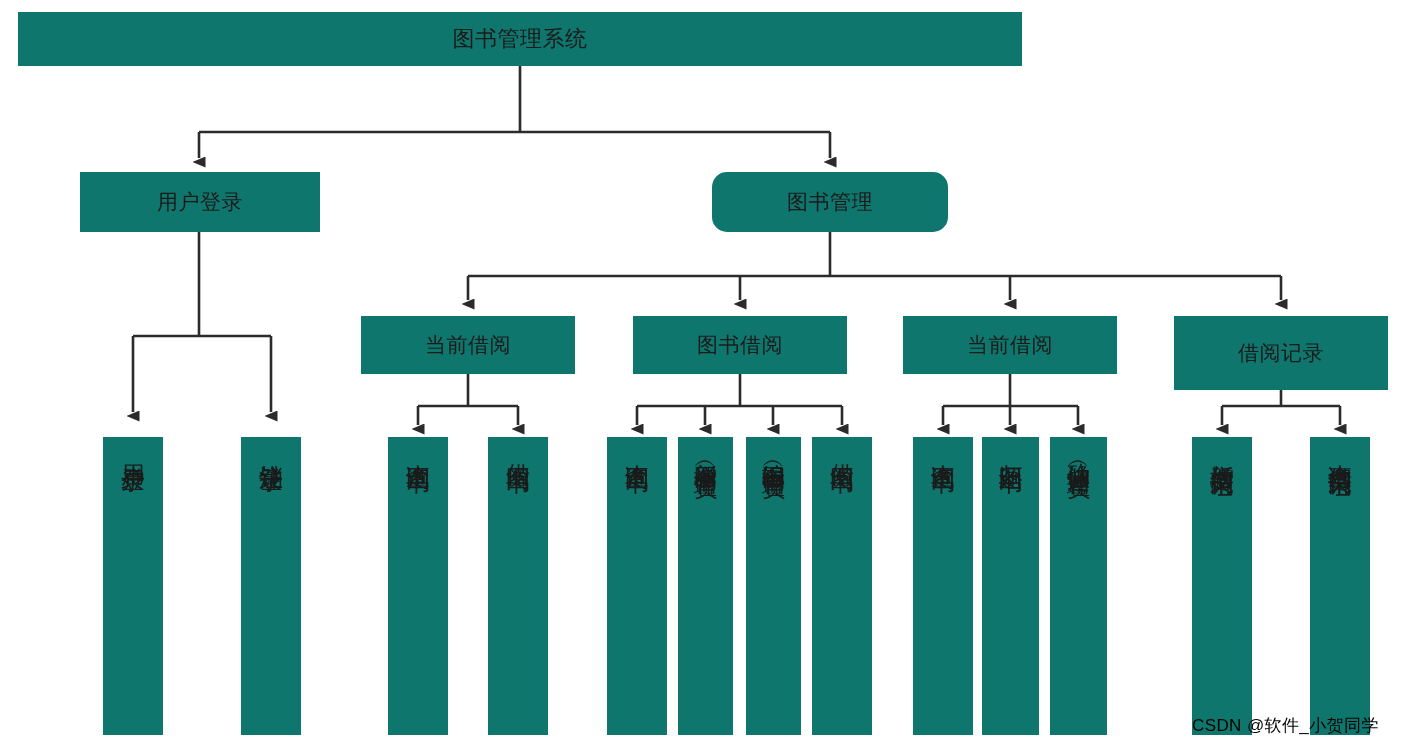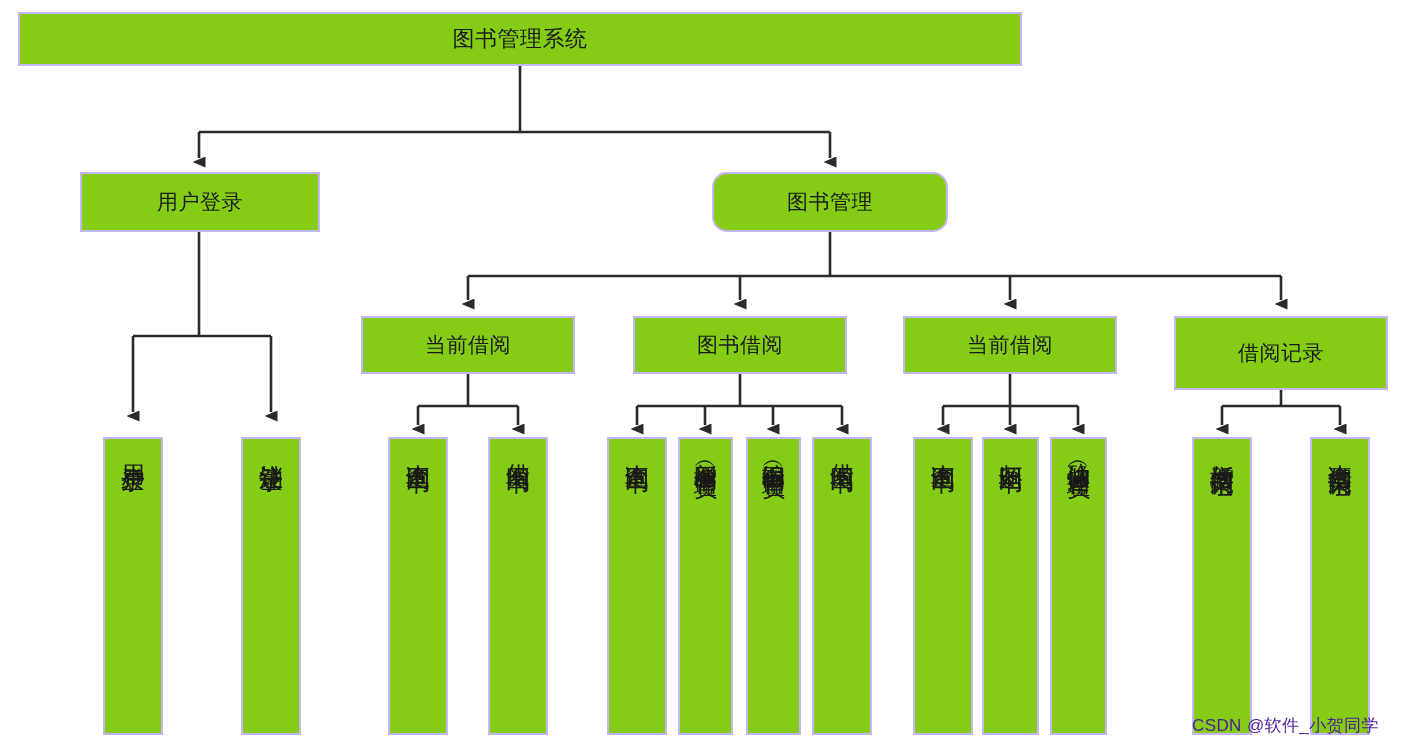--- a/index.html
+++ b/index.html
@@ -21,22 +21,22 @@
     position: absolute;
     left: 0;
     top: 0;
     width: 1405px;
     height: 747px;
     pointer-events: none;
   }
   .node {
     position: absolute;
     box-sizing: border-box;
-    border: 2px solid #c4b5fd;
-    background: #84cc16;
+    border: 2px solid #0f766e;
+    background: #0f766e;
     display: flex;
     align-items: center;
     justify-content: center;
     color: #1a1a1a;
   }
   .node .lbl {
     display: block;
     text-align: center;
     line-height: 1.12;
     letter-spacing: 0.5px;
@@ -64,21 +64,21 @@
     white-space: nowrap;
   }
   .node.v.tall .lbl {
     font-size: 23px;
   }
   .watermark {
     position: absolute;
     left: 1192px;
     top: 714px;
     font-size: 17px;
-    color: #4c1d95;
+    color: #000000;
     white-space: nowrap;
     letter-spacing: 0.4px;
   }
 </style>
 </head>
 <body>
 
 <div id="canvas">
 
   <svg id="wires" viewBox="0 0 1405 747">

